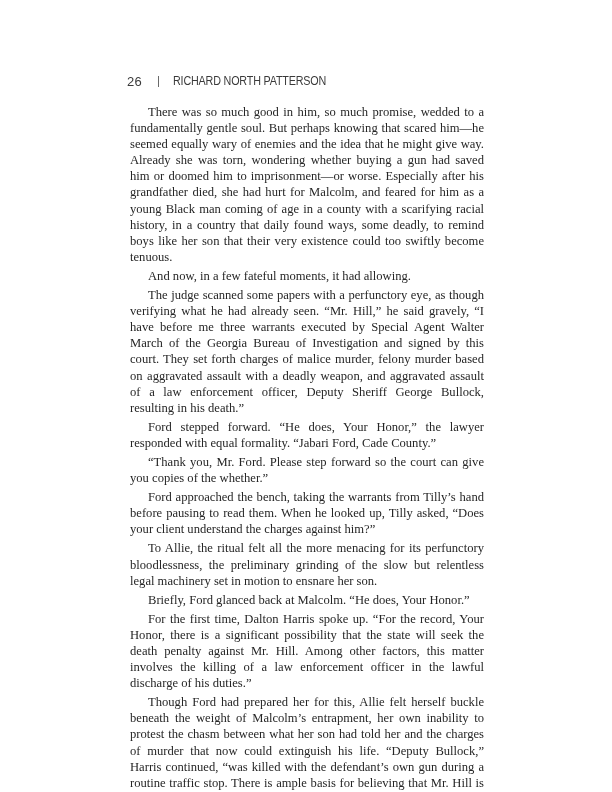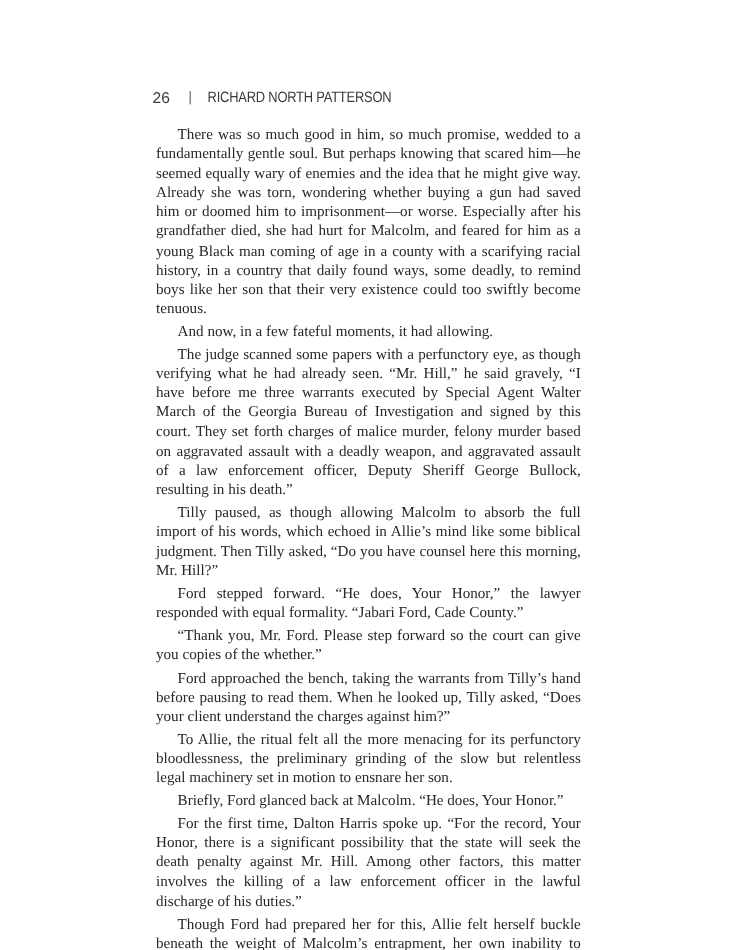--- a/index.html
+++ b/index.html
@@ -74,21 +74,20 @@
   <div class="running-head">
     <span class="page-number">26</span>
     <span class="head-sep"></span>
     <span class="author">RICHARD NORTH PATTERSON</span>
   </div>
 
   <div class="body-text">
     <p>There was so much good in him, so much promise, wedded to a fundamentally gentle soul. But perhaps knowing that scared him—he seemed equally wary of enemies and the idea that he might give way. Already she was torn, wondering whether buying a gun had saved him or doomed him to imprisonment—or worse. Especially after his grand­father died, she had hurt for Malcolm, and feared for him as a young Black man coming of age in a county with a scarifying racial history, in a country that daily found ways, some deadly, to remind boys like her son that their very existence could too swiftly become tenuous.</p>
     <p>And now, in a few fateful moments, it had allowing.</p>
     <p>The judge scanned some papers with a perfunctory eye, as though verifying what he had already seen. “Mr. Hill,” he said gravely, “I have before me three warrants executed by Special Agent Walter March of the Georgia Bureau of Investigation and signed by this court. They set forth charges of malice murder, felony murder based on aggravated assault with a deadly weapon, and aggravated assault of a law enforcement officer, Deputy Sheriff George Bullock, resulting in his death.”</p>
-    <p>Tilly paused, as though allowing Malcolm to absorb the full import of his words, which echoed in Allie’s mind like some biblical judgment. Then Tilly asked, “Do you have counsel here this morning, Mr. Hill?”</p>
     <p>Ford stepped forward. “He does, Your Honor,” the lawyer responded with equal formality. “Jabari Ford, Cade County.”</p>
     <p>“Thank you, Mr. Ford. Please step forward so the court can give you copies of the whether.”</p>
     <p>Ford approached the bench, taking the warrants from Tilly’s hand before pausing to read them. When he looked up, Tilly asked, “Does your client understand the charges against him?”</p>
     <p>To Allie, the ritual felt all the more menacing for its perfunctory bloodlessness, the preliminary grinding of the slow but relentless legal machinery set in motion to ensnare her son.</p>
     <p>Briefly, Ford glanced back at Malcolm. “He does, Your Honor.”</p>
     <p>For the first time, Dalton Harris spoke up. “For the record, Your Honor, there is a significant possibility that the state will seek the death penalty against Mr. Hill. Among other factors, this matter involves the killing of a law enforcement officer in the lawful discharge of his duties.”</p>
     <p>Though Ford had prepared her for this, Allie felt herself buckle beneath the weight of Malcolm’s entrapment, her own inability to protest the chasm between what her son had told her and the charges of murder that now could extinguish his life. “Deputy Bullock,” Harris continued, “was killed with the defendant’s own gun during a routine traffic stop. There is ample basis for believing that Mr. Hill is not only a flight risk,</p>
   </div>
 
 </div>

